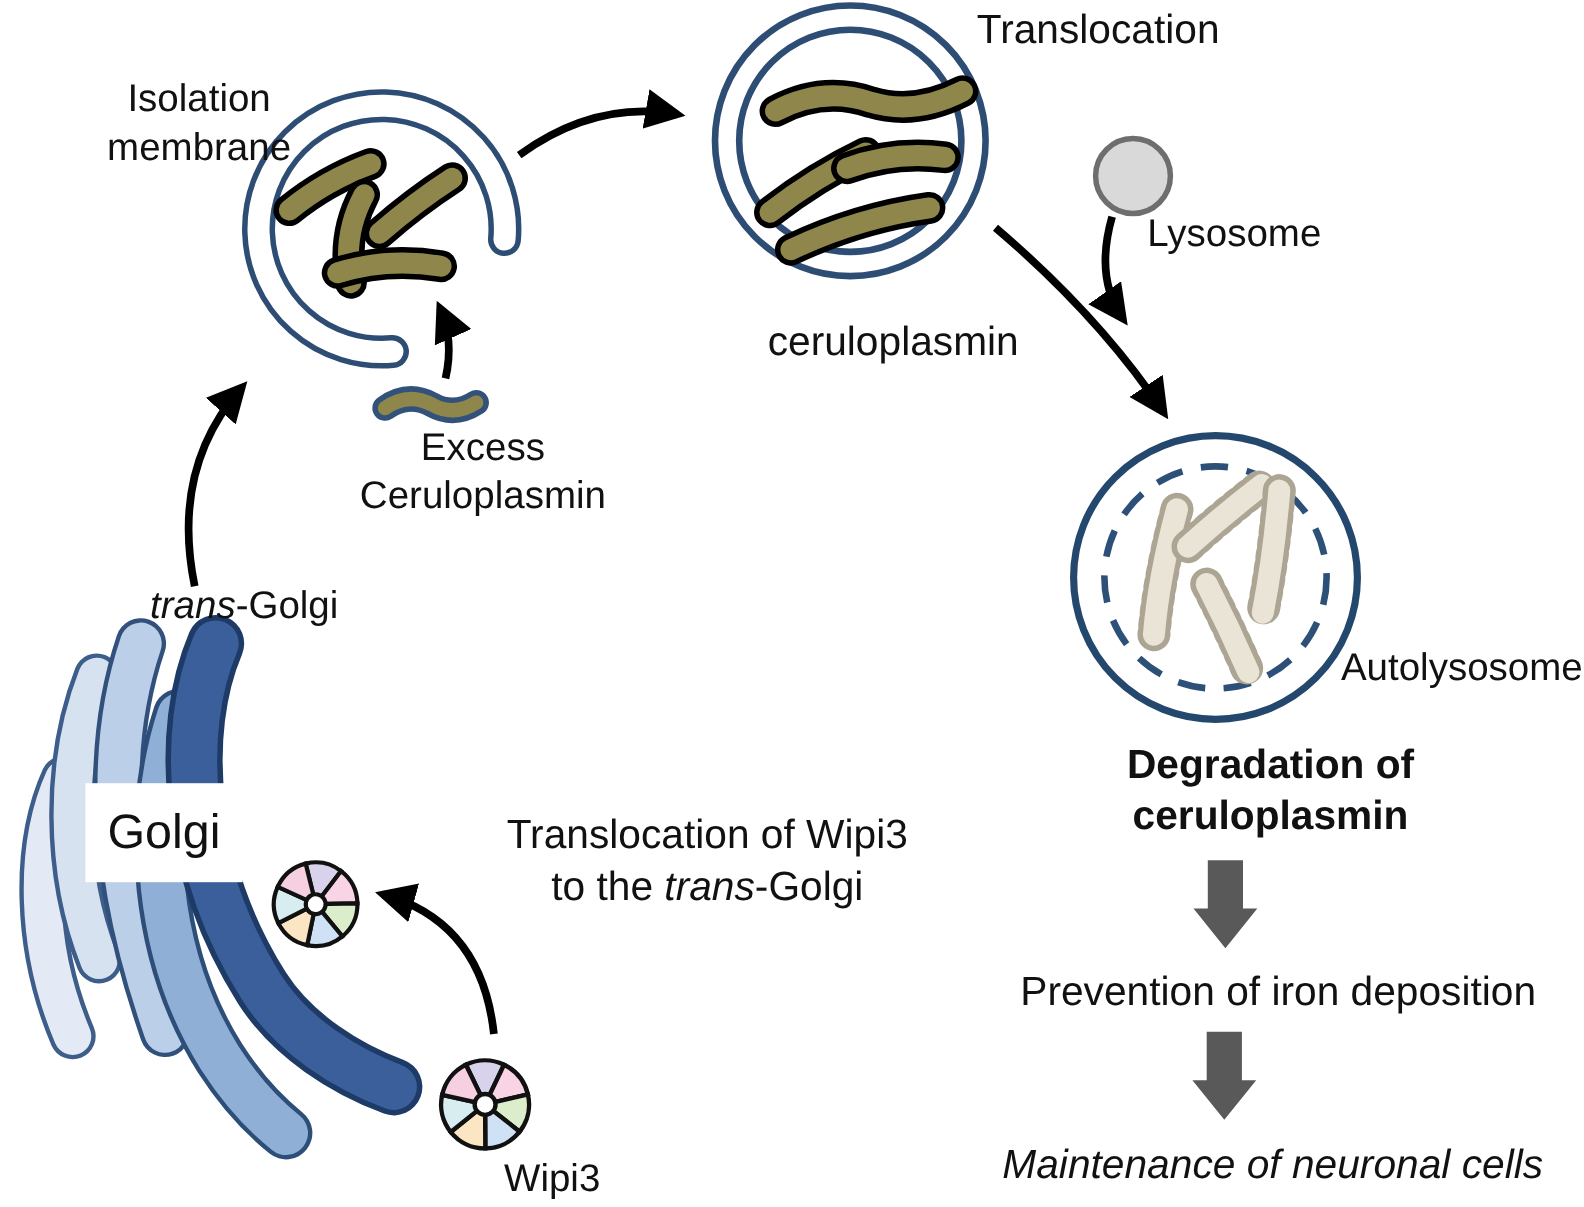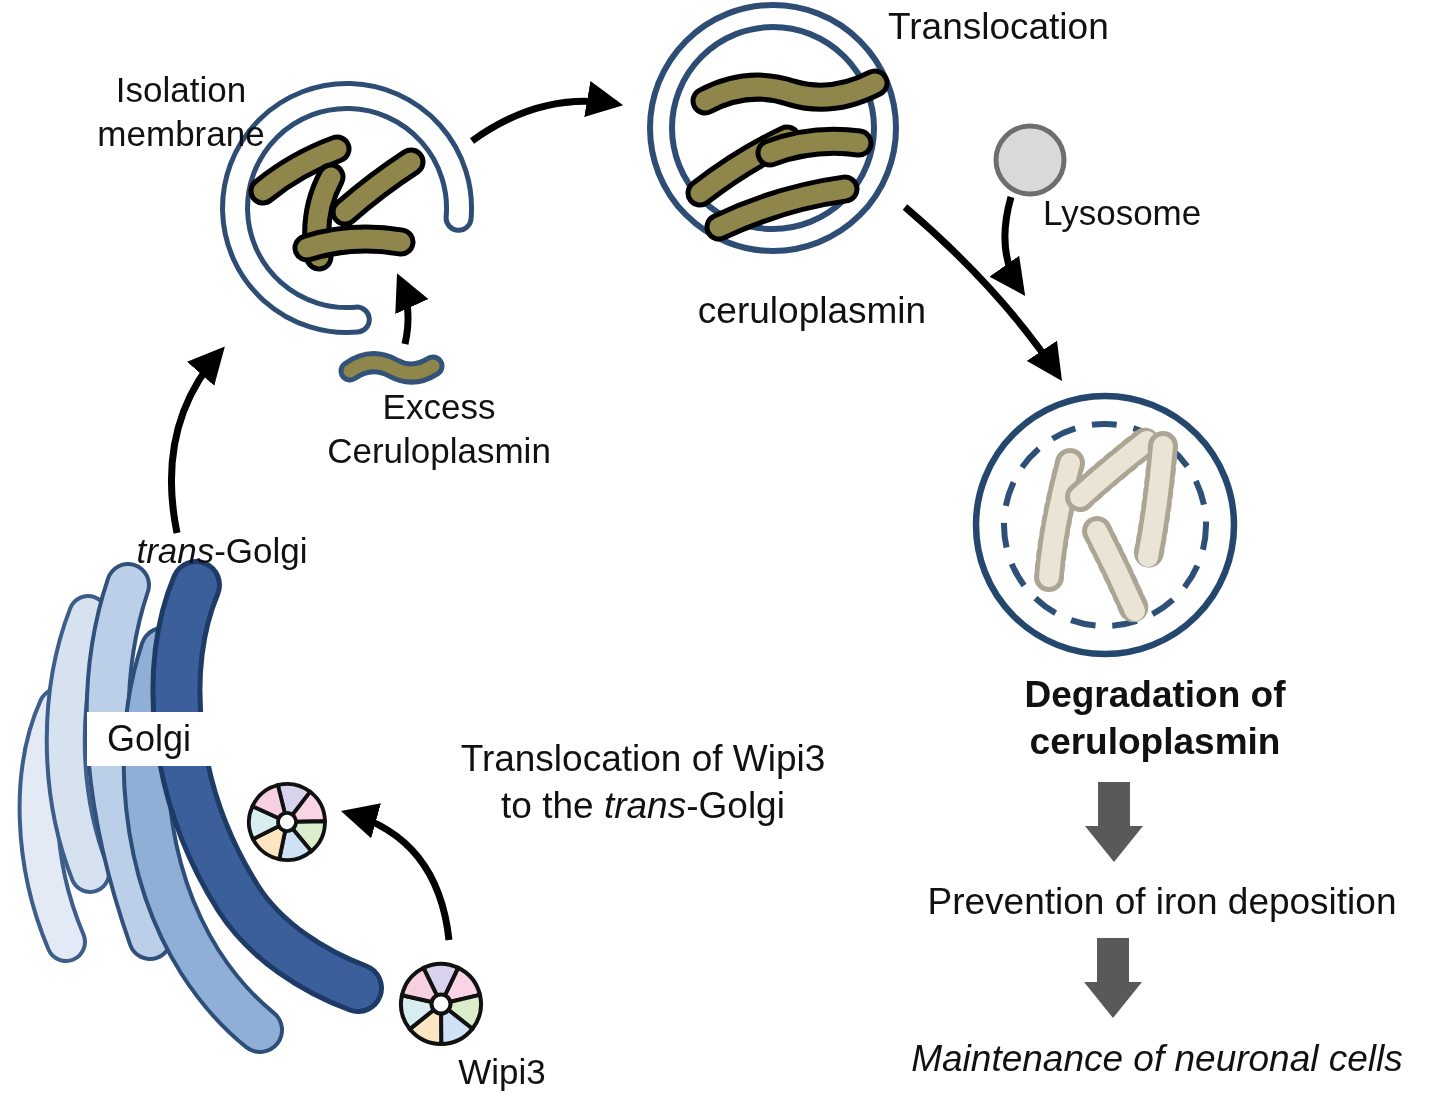--- a/index.html
+++ b/index.html
@@ -8,21 +8,21 @@
     font-family:"Liberation Sans", sans-serif;color:#111111;
   }
   .art{position:absolute;left:0;top:0;}
   .lbl{
     position:absolute;font-size:37px;line-height:1.26;text-align:center;
     white-space:nowrap;color:#111111;
   }
   .lbl.small{font-size:35px;}
   .lbl.cx{transform:translateX(-50%);margin-left:42px;}
   .golgi-tag{
-    position:absolute;background:#ffffff;padding:6px 20px;font-size:36px;
+    position:absolute;background:#ffffff;padding:20px 20px;font-size:44px;
     transform:translateX(-50%);white-space:nowrap;
   }
   i{font-style:italic;}
 </style>
 </head>
 <body>
 
 <div class="stage">
 
   <svg class="art" width="1440" height="1097" viewBox="0 0 1440 1097">
@@ -137,20 +137,21 @@
   </div>
 
   <div class="lbl" style="left:888px;top:4px;text-align:left;">Translocation</div>
 
   <div class="lbl small" style="left:1043px;top:191px;text-align:center;">Lysosome</div>
 
   <div class="lbl cx" style="left:770px;top:288px;">
     <div>ceruloplasmin</div>
   </div>
 
+  <div class="lbl small" style="left:1219px;top:585px;text-align:left;">Autolysosome</div>
 
   <div class="lbl cx" style="left:1113px;top:672px;font-weight:bold;">
     <div>Degradation of</div>
     <div>ceruloplasmin</div>
   </div>
 
   <div class="lbl cx" style="left:1120px;top:879px;">Prevention of iron deposition</div>
 
   <div class="lbl cx" style="left:1115px;top:1036px;font-style:italic;">Maintenance of neuronal cells</div>
 

